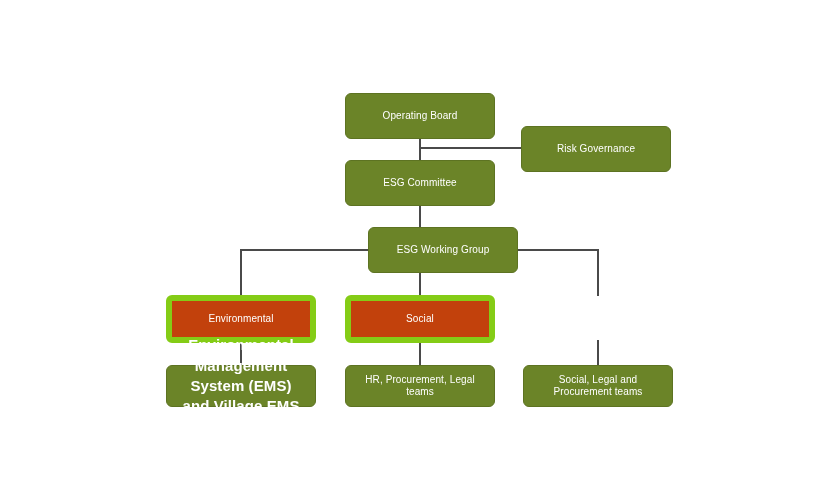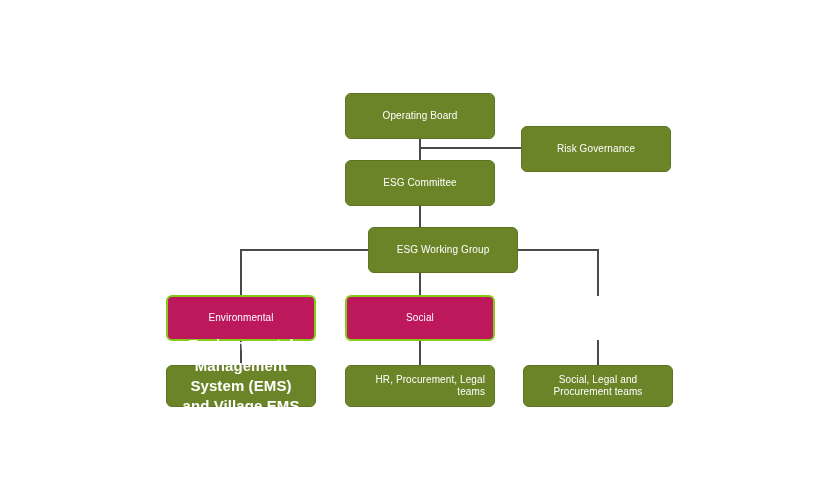--- a/index.html
+++ b/index.html
@@ -28,22 +28,22 @@
     border-radius: 6px;
     line-height: 1.25;
     padding: 18px 9px;
     z-index: 3;
   }
   .node-green {
     background: #6b8428;
     border: 1px solid #5d7322;
   }
   .node-teal {
-    background: #be185d;
-    border: 2px solid #84cc16;
+    background: #c2410c;
+    border: 6px solid #84cc16;
   }
   .node-label {
     display: block;
     width: 100%;
     font-size: 10px;
     font-weight: 400;
     letter-spacing: 0.1px;
   }
   .node-label.small {
     font-size: 15px;
@@ -108,21 +108,21 @@
 
   <div class="node node-teal" style="left:345px; top:295px; width:150px; height:46px;">
     <span class="node-label">Social</span>
   </div>
 
 
   <div class="node node-green" style="left:166px; top:365px; width:150px; height:42px;">
     <span class="node-label small">Environmental Management System (EMS) and Village EMS Group</span>
   </div>
 
-  <div class="node node-green" style="left:345px; top:365px; width:150px; height:42px;text-align:right;">
+  <div class="node node-green" style="left:345px; top:365px; width:150px; height:42px;">
     <span class="node-label semi">HR, Procurement, Legal teams</span>
   </div>
 
   <div class="node node-green" style="left:523px; top:365px; width:150px; height:42px;">
     <span class="node-label semi">Social, Legal and Procurement teams</span>
   </div>
 
 </div>
 
 </body></html>

